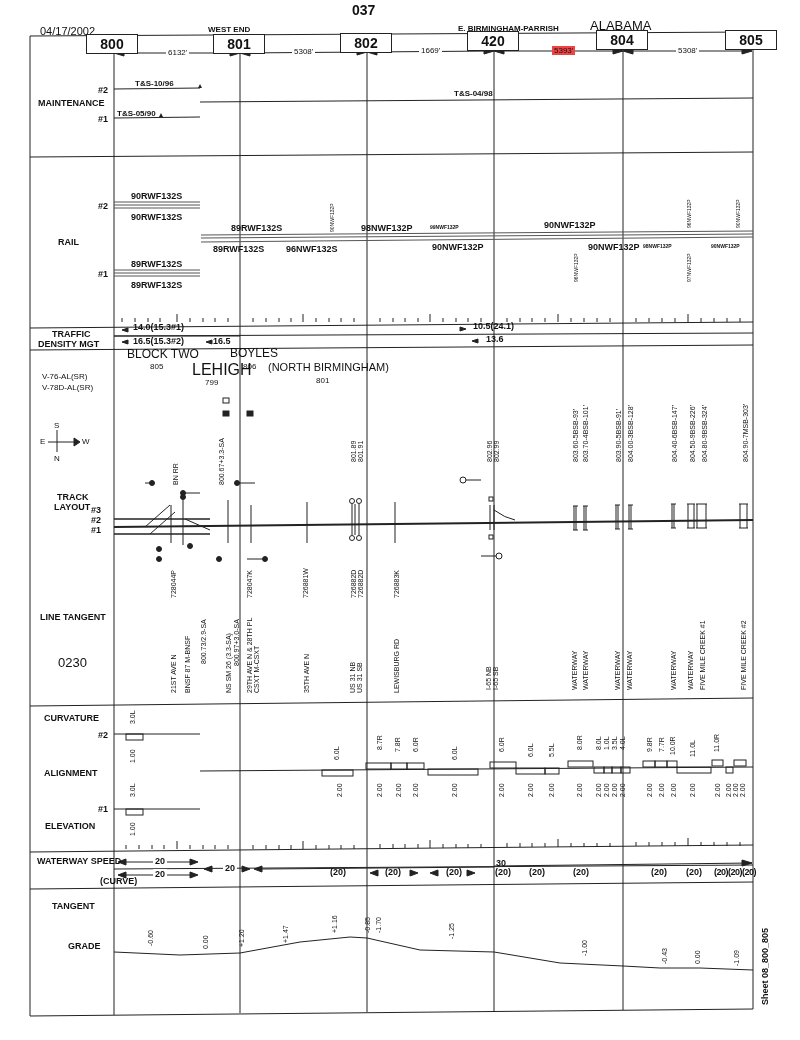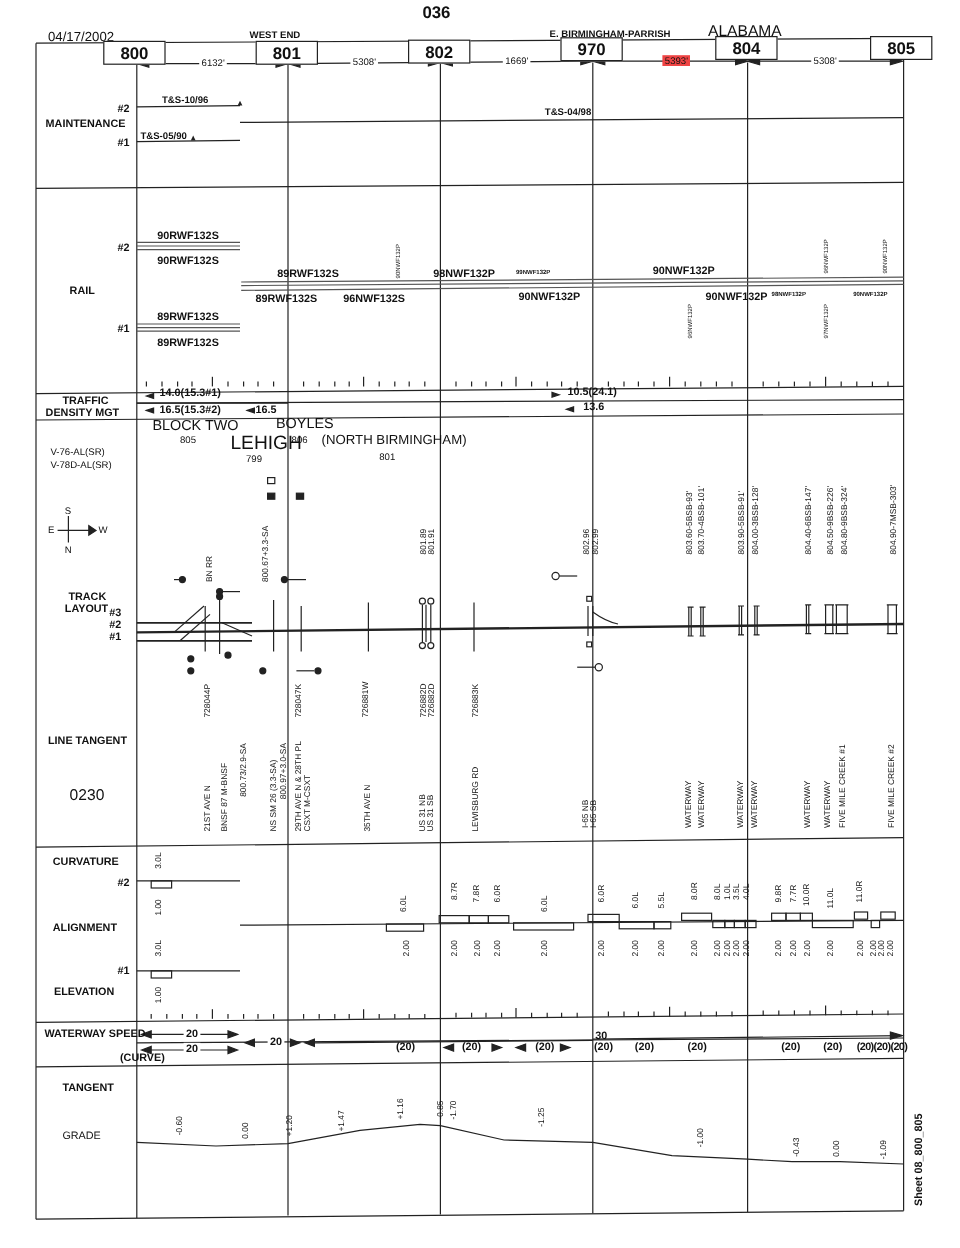--- a/index.html
+++ b/index.html
@@ -288,30 +288,30 @@
     <line x1="262" y1="869" x2="494" y2="867"></line>
     <polygon points="370,873 378,870 378,876"></polygon>
       <polygon points="418,873 410,870 410,876"></polygon>
       <polygon points="430,873 438,870 438,876"></polygon>
       <polygon points="475,873 467,870 467,876"></polygon>
     <line x1="494" y1="866" x2="752" y2="863"></line>
       <polygon points="752,863 742,860 742,866"></polygon>
   </g>
 </svg>
 
-<div class="t" style="left:352px;top:2px;font-size:14px;font-weight:bold;">036</div>
+<div class="t" style="left:352px;top:2px;font-size:14px;font-weight:bold;">037</div>
 <div class="t" style="left:40px;top:25px;font-size:11px;">04/17/2002</div>
 <div class="t" style="left:590px;top:18px;font-size:13px;">ALABAMA</div>
 <div class="t" style="left:208px;top:25px;font-size:8px;font-weight:bold;">WEST END</div>
 <div class="t" style="left:458px;top:24px;font-size:8px;font-weight:bold;">E. BIRMINGHAM-PARRISH</div>
 
 <div class="mp" style="left:86px;">800</div>
 <div class="mp" style="left:213px;">801</div>
 <div class="mp" style="left:340px;top:33px;">802</div>
-<div class="mp" style="left:467px;top:31px;">970</div>
+<div class="mp" style="left:467px;top:31px;">420</div>
 <div class="mp" style="left:596px;top:30px;">804</div>
 <div class="mp" style="left:725px;top:30px;">805</div>
 
 <div class="t" style="left:166px;top:48px;font-size:8px;background:#fff;padding:0 2px;">6132'</div>
 <div class="t" style="left:292px;top:47px;font-size:8px;background:#fff;padding:0 2px;">5308'</div>
 <div class="t" style="left:419px;top:46px;font-size:8px;background:#fff;padding:0 2px;">1669'</div>
 <div class="t" style="left:552px;top:46px;font-size:8px;background:#ef4444;padding:0 2px;">5393'</div>
 <div class="t" style="left:676px;top:46px;font-size:8px;background:#fff;padding:0 2px;">5308'</div>
 
 <div class="t lbl" style="left:38px;top:98px;">MAINTENANCE</div>
@@ -481,21 +481,21 @@
 <div class="t" style="left:385px;top:867px;font-size:9px;font-weight:bold;">(20)</div>
 <div class="t" style="left:446px;top:867px;font-size:9px;font-weight:bold;">(20)</div>
 <div class="t" style="left:496px;top:858px;font-size:9px;font-weight:bold;">30</div>
 <div class="t" style="left:495px;top:867px;font-size:9px;font-weight:bold;">(20)</div>
 <div class="t" style="left:529px;top:867px;font-size:9px;font-weight:bold;">(20)</div>
 <div class="t" style="left:573px;top:867px;font-size:9px;font-weight:bold;">(20)</div>
 <div class="t" style="left:651px;top:867px;font-size:9px;font-weight:bold;">(20)</div>
 <div class="t" style="left:686px;top:867px;font-size:9px;font-weight:bold;">(20)</div>
 <div class="t" style="left:714px;top:867px;font-size:9px;font-weight:bold;letter-spacing:-0.5px;">(20)(20)(20)</div>
 
-<div class="t lbl" style="left:52px;top:941px;font-weight:normal;">GRADE</div>
+<div class="t lbl" style="left:68px;top:941px;font-weight:bold;">GRADE</div>
 <div class="vt" style="left:147px;top:946px;">-0.60</div>
 <div class="vt" style="left:202px;top:949px;">0.00</div>
 <div class="vt" style="left:238px;top:947px;">+1.20</div>
 <div class="vt" style="left:282px;top:943px;">+1.47</div>
 <div class="vt" style="left:331px;top:933px;">+1.16</div>
 <div class="vt" style="left:364px;top:933px;">-0.85</div>
 <div class="vt" style="left:375px;top:933px;">-1.70</div>
 <div class="vt" style="left:448px;top:939px;">-1.25</div>
 <div class="vt" style="left:581px;top:956px;">-1.00</div>
 <div class="vt" style="left:661px;top:964px;">-0.43</div>

